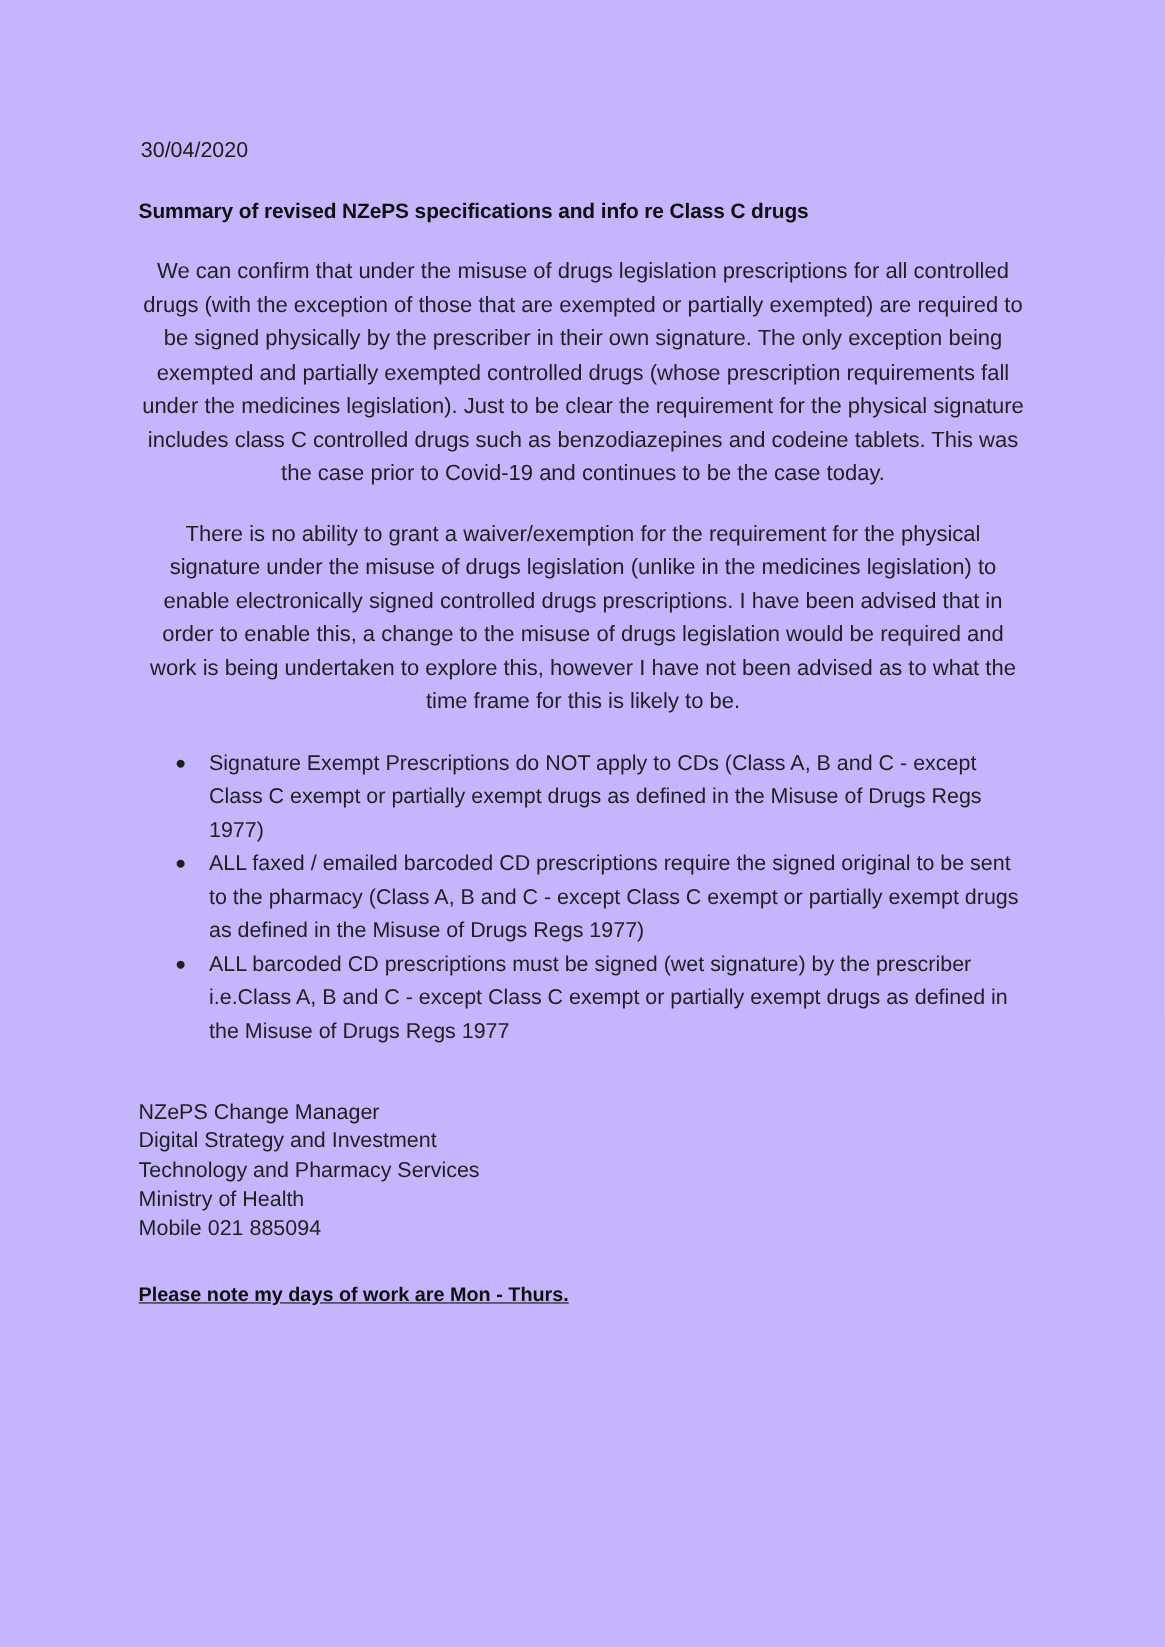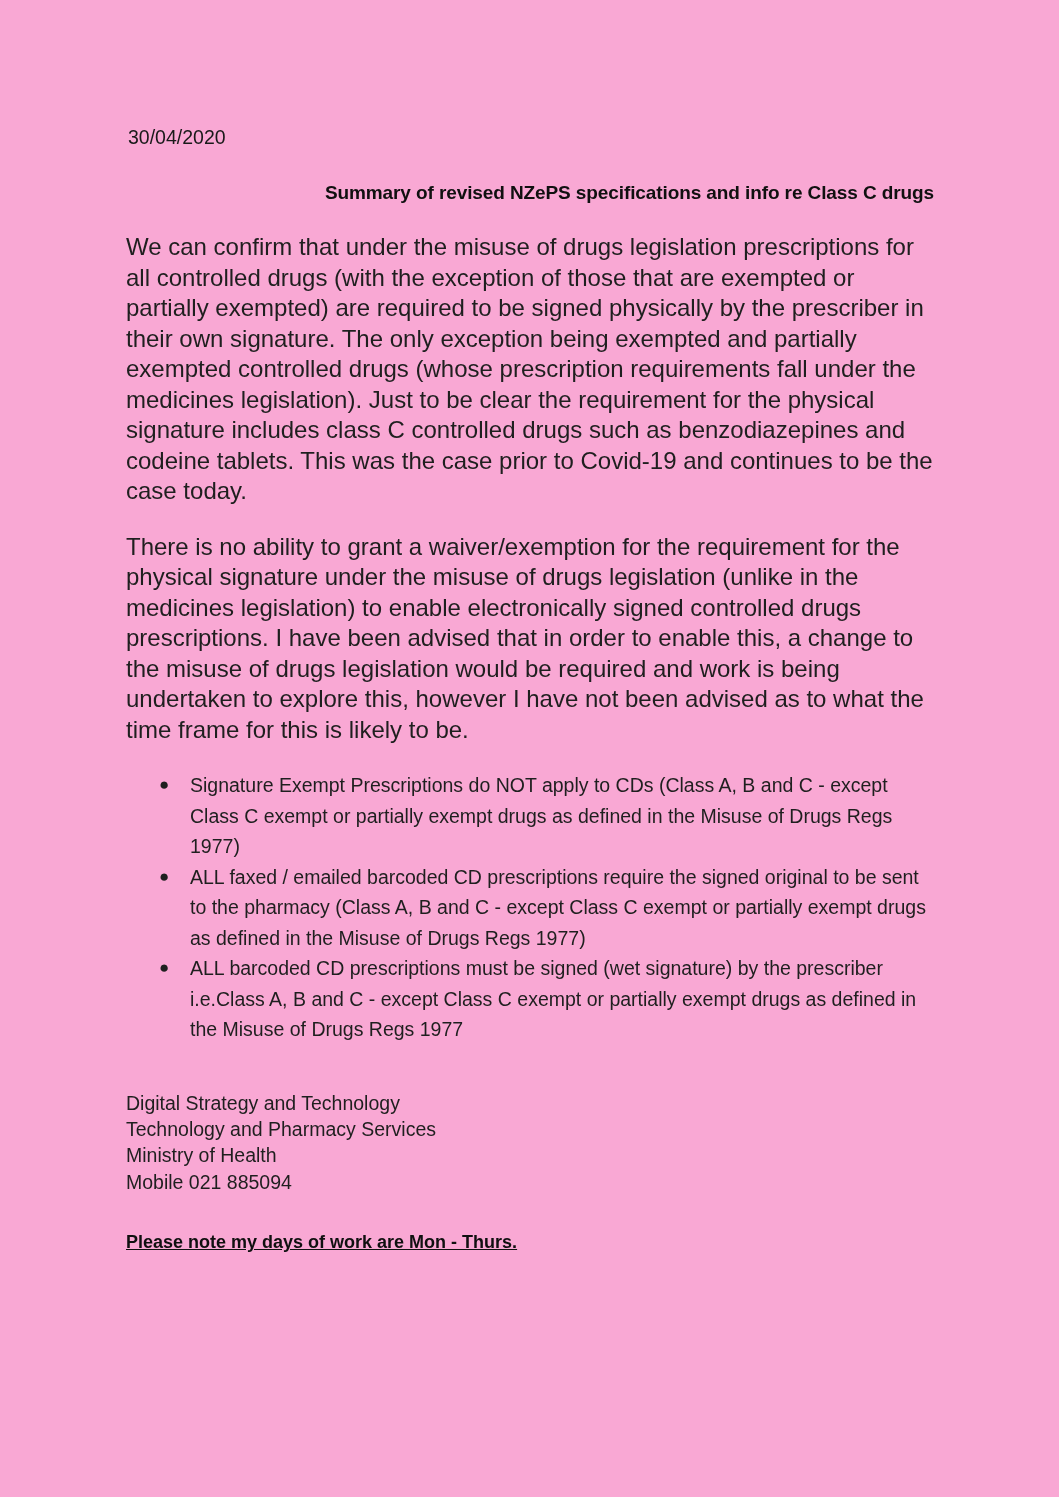--- a/index.html
+++ b/index.html
@@ -15,21 +15,21 @@
     font-family: "Liberation Sans", sans-serif;
     color: #1a1a1a;
     -webkit-font-smoothing: antialiased;
   }
   .page {
     position: absolute;
     left: 0;
     top: 0;
     width: 1059px;
     height: 1497px;
-    background: #f9a8d4;
+    background: #c4b5fd;
     overflow: hidden;
   }
   .content {
     position: absolute;
     left: 126px;
     top: 124px;
     width: 808px;
   }
   .doc-date {
     font-size: 19.5px;
@@ -38,28 +38,27 @@
     margin: 0 0 30px 2px;
     white-space: nowrap;
   }
   .doc-heading {
     font-size: 19px;
     line-height: 26px;
     font-weight: bold;
     color: #101010;
     margin: 0 0 26px 0;
     letter-spacing: -0.1px;
-    text-align: right;
   }
   .para {
-    font-size: 24px;
+    font-size: 20px;
     line-height: 30.5px;
     color: #1f1f1f;
     margin: 0 0 25px 0;
-    text-align: left;
+    text-align: center;
   }
   .para:last-child {
     margin-bottom: 0;
   }
   .bullet-list {
     list-style: none;
     margin: 0 0 0 0;
     padding: 0;
   }
   .bullet-item {
@@ -137,21 +136,22 @@
       </li>
       <li class="bullet-item">
         <span class="bullet-dot">●</span>
         <span>ALL barcoded CD prescriptions must be signed (wet signature) by the prescriber i.e.Class A, B and C - except Class C exempt or partially exempt drugs as defined in the Misuse of Drugs Regs 1977</span>
       </li>
     </ul>
 
     <div class="spacer-45"></div>
 
     <div class="sig-block">
-      <div class="sig-line">Digital Strategy and Technology</div>
+      <div class="sig-line">NZePS Change Manager</div>
+      <div class="sig-line">Digital Strategy and Investment</div>
       <div class="sig-line">Technology and Pharmacy Services</div>
       <div class="sig-line">Ministry of Health</div>
       <div class="sig-line">Mobile 021 885094</div>
     </div>
 
     <div class="spacer-34"></div>
 
     <div class="note-line">Please note my days of work are Mon - Thurs.</div>
 
     <div class="spacer-22"></div>

